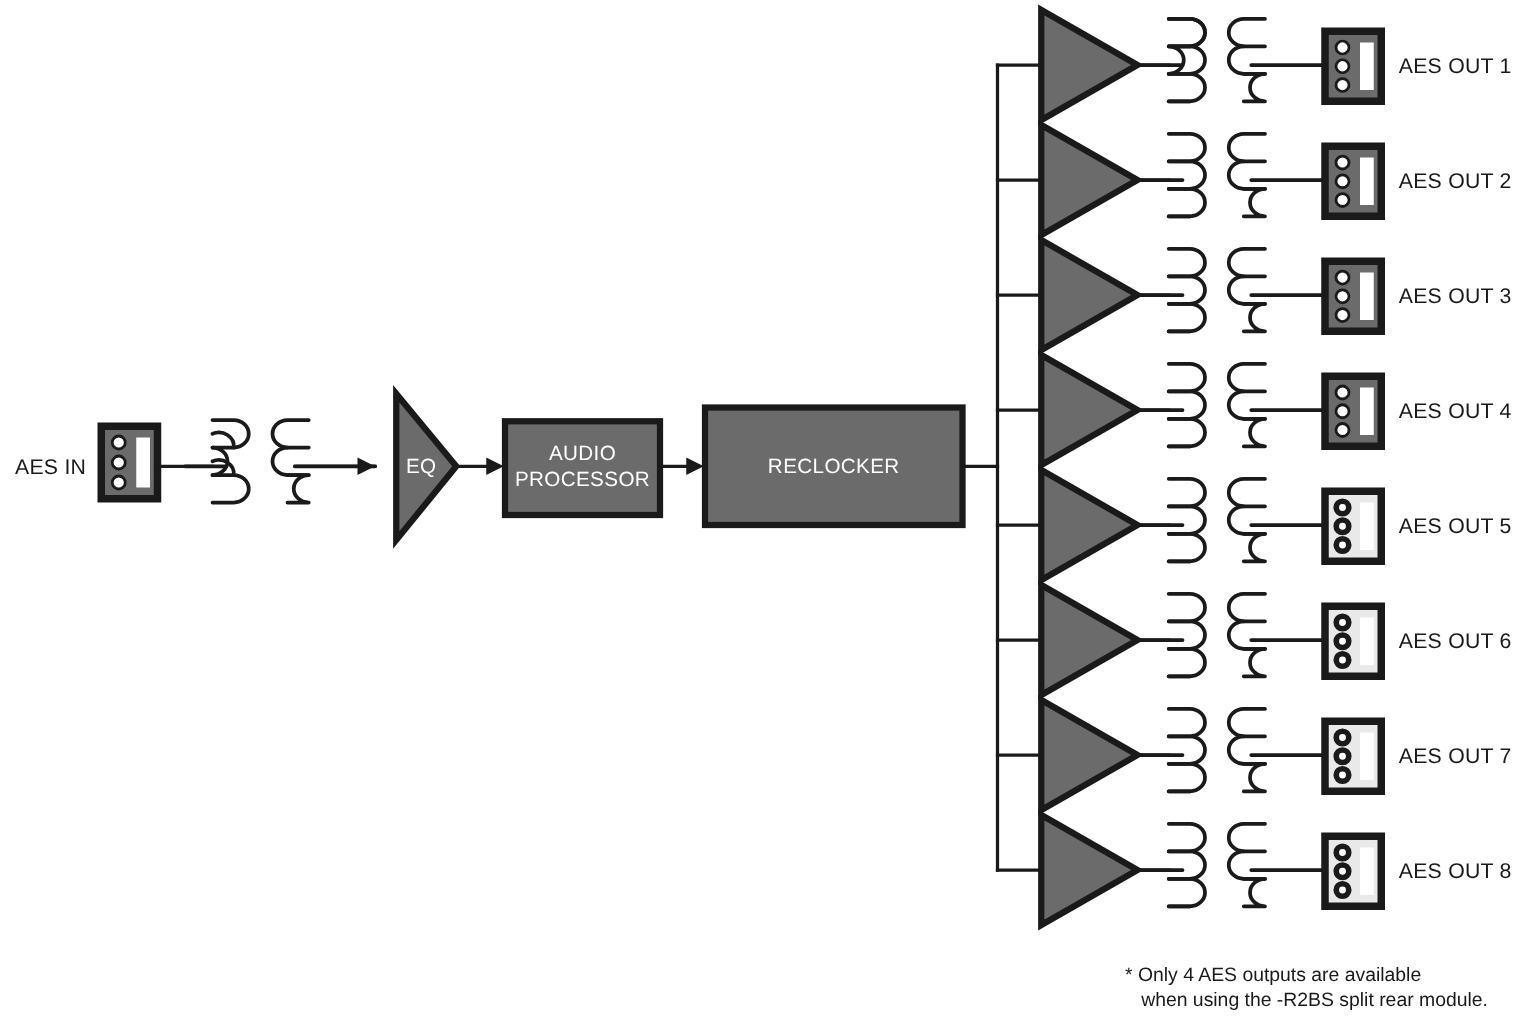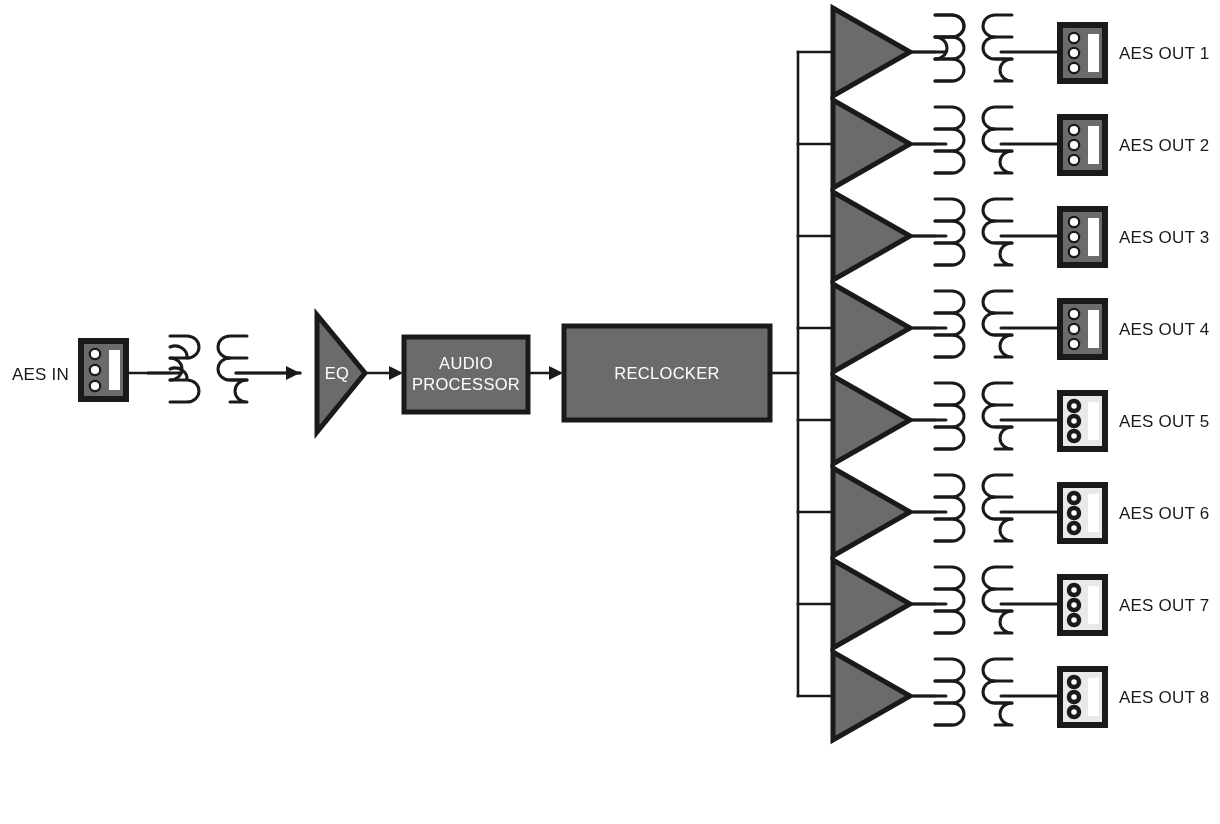--- a/index.html
+++ b/index.html
@@ -365,14 +365,16 @@
         <circle class="pin-light" cx="1074" cy="697" r="5.0"></circle>
         <circle class="pin-light" cx="1074" cy="712" r="5.0"></circle>
       </g>
       <text class="port-label" x="1119" y="697">AES OUT 8</text>
     </g>
 
     <text class="port-label" x="12" y="374">AES IN</text>
 
   </svg>
 
+  <div class="footnote-text" style="left:900px; top:770px;">* Only 4 AES outputs are available</div>
+  <div class="footnote-text" style="left:900px; top:790px;">   when using the -R2BS split rear module.</div>
 
 </div>
 
 </body></html>

